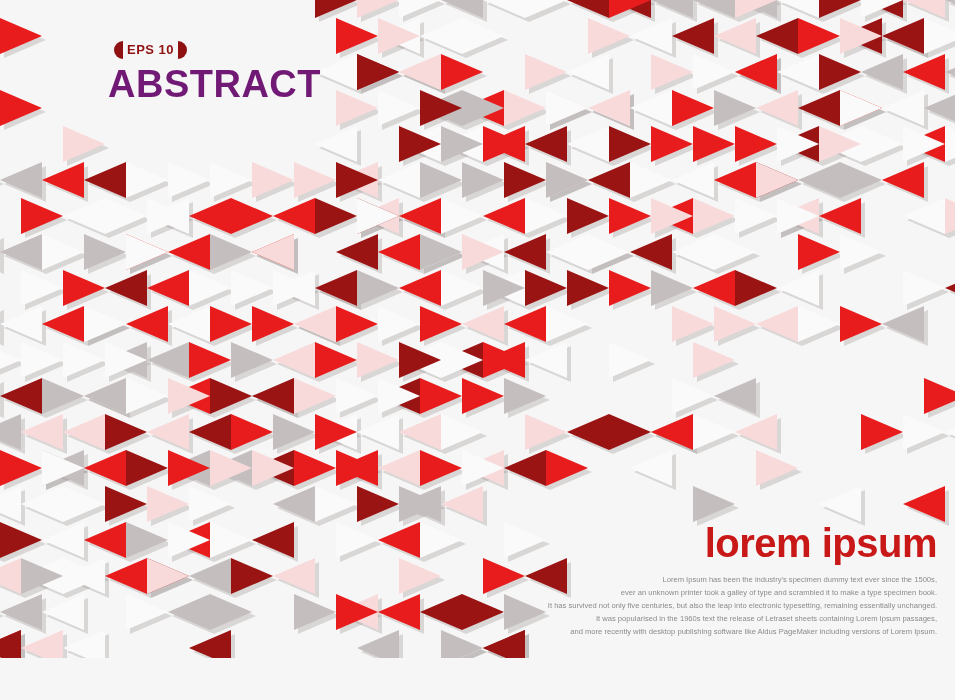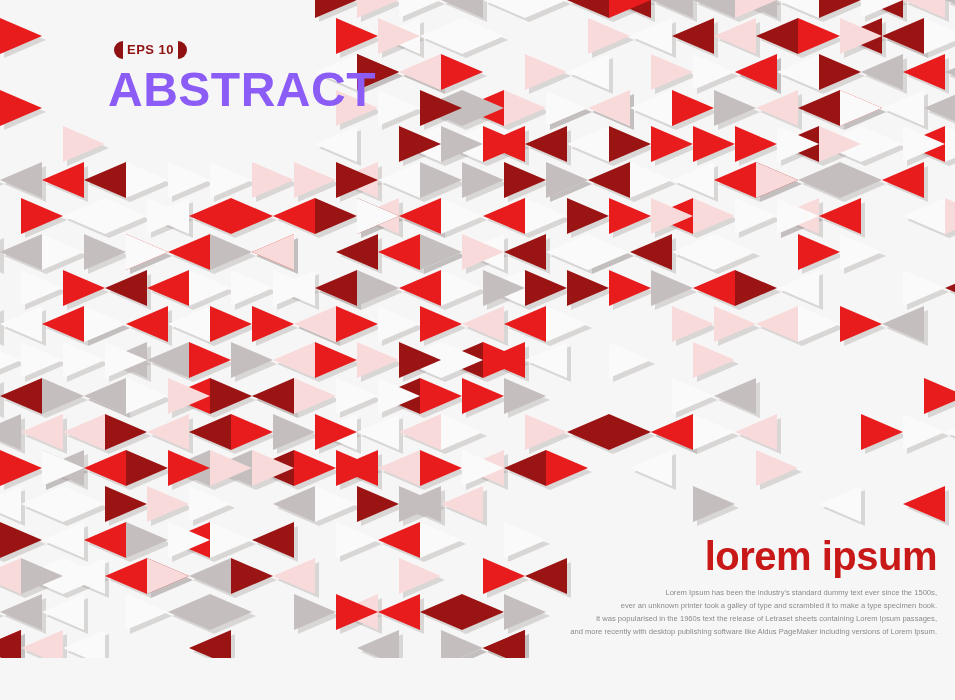--- a/index.html
+++ b/index.html
@@ -44,23 +44,23 @@
   .eps-text{
     font-size:13px;
     font-weight:bold;
     letter-spacing:0.5px;
     color:#8f1111;
     padding:0 4px;
     line-height:18px;
     white-space:nowrap;
   }
   .title-abstract{
-    font-size:48px;
+    font-size:38px;
     font-weight:bold;
-    color:#8b5cf6;
+    color:#701a75;
     letter-spacing:0.5px;
     line-height:0.98;
     margin:0;
     white-space:nowrap;
   }
   .title-background{
     font-size:30px;
     font-weight:bold;
     color:#d2d0d0;
     letter-spacing:1.2px;
@@ -975,20 +975,21 @@
       <span class="eps-cap left"></span>
       <span class="eps-text">EPS 10</span>
       <span class="eps-cap right"></span>
     </div>
     <div class="title-abstract">ABSTRACT</div>
   </div>
 
   <div class="footer">
     <div class="lorem-title">lorem ipsum</div>
     <div class="footer-body">
-        <span>Lorem Ipsum has been the industry's standard dummy text ever since the 1500s,</span>
+        <span>Lorem Ipsum has been the industry's specimen dummy text ever since the 1500s,</span>
         <span>ever an unknown printer took a galley of type and scrambled it to make a type specimen book.</span>
+        <span>It has survived not only five centuries, but also the leap into electronic typesetting, remaining essentially unchanged.</span>
         <span>It was popularised in the 1960s text the release of Letraset sheets containing Lorem Ipsum passages,</span>
         <span>and more recently with desktop publishing software like Aldus PageMaker including versions of Lorem Ipsum.</span>
       </div>
   </div>
 
 </div>
 
 </body></html>

